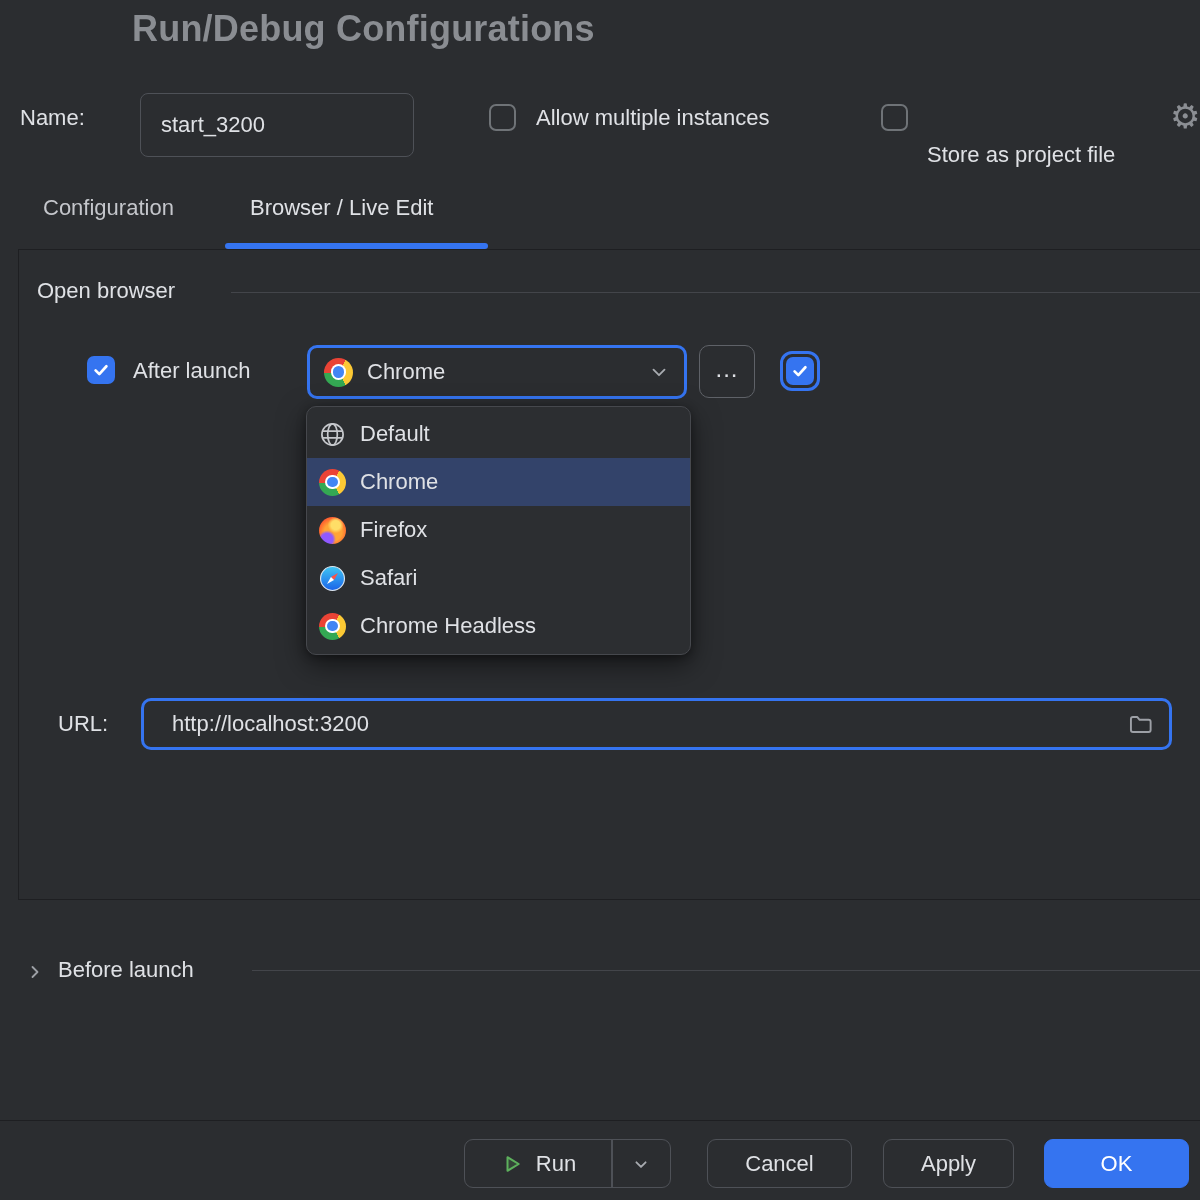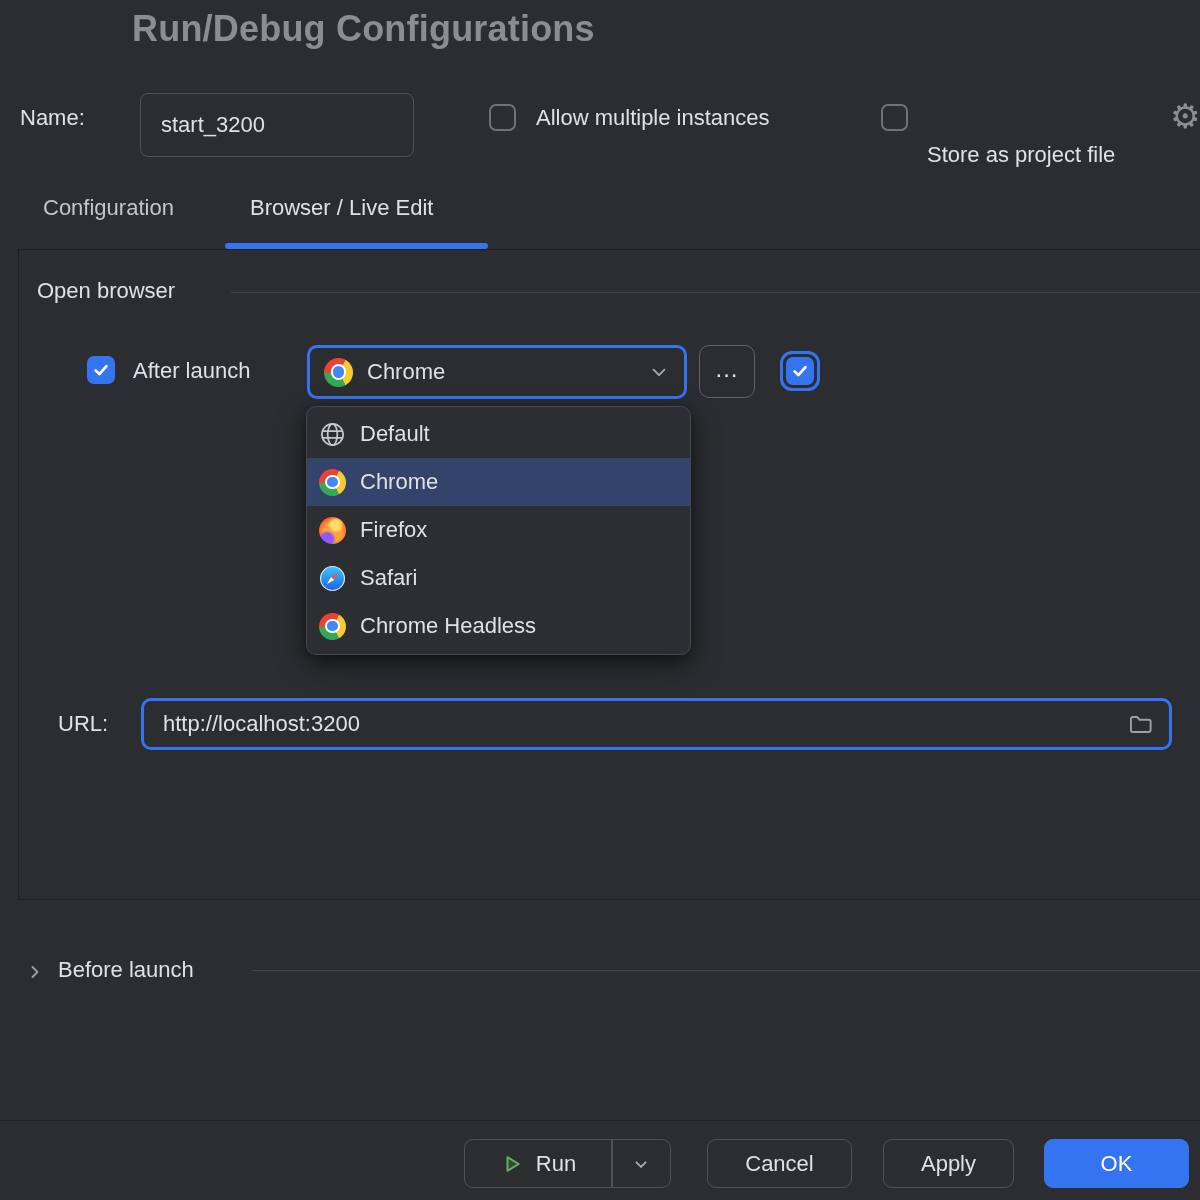--- a/index.html
+++ b/index.html
@@ -221,21 +221,21 @@
       </svg>
       <span>Safari</span>
     </div>
     <div class="menu-item">
       <div class="bicon chrome-icon"></div>
       <span>Chrome Headless</span>
     </div>
   </div>
 
   <div class="abs lbl" style="left:39px;top:461px;">URL:</div>
-  <div class="abs url-wrap" style="left:122px;top:448px;">
+  <div class="abs url-wrap" style="left:122px;top:448px;padding-left:9px;">
     <input value="http://localhost:3200" style="">
     <svg class="folder" viewBox="0 0 24 24" fill="none" stroke="#9DA0A6" stroke-width="1.7" stroke-linejoin="round">
       <path d="M3.5 7.2c0-1 .8-1.8 1.8-1.8h3.9l2 2.4h8c1 0 1.8.8 1.8 1.8v7.2c0 1-.8 1.8-1.8 1.8H5.3c-1 0-1.8-.8-1.8-1.8z"></path>
     </svg>
   </div>
 </div>
 
 <svg class="abs chevron-right-icon" style="left:25px;top:962px;" viewBox="0 0 24 24" fill="none" stroke="#9DA0A6" stroke-width="2.2" stroke-linecap="round" stroke-linejoin="round">
     <path d="M9 6l6 6-6 6"></path>
   </svg>

